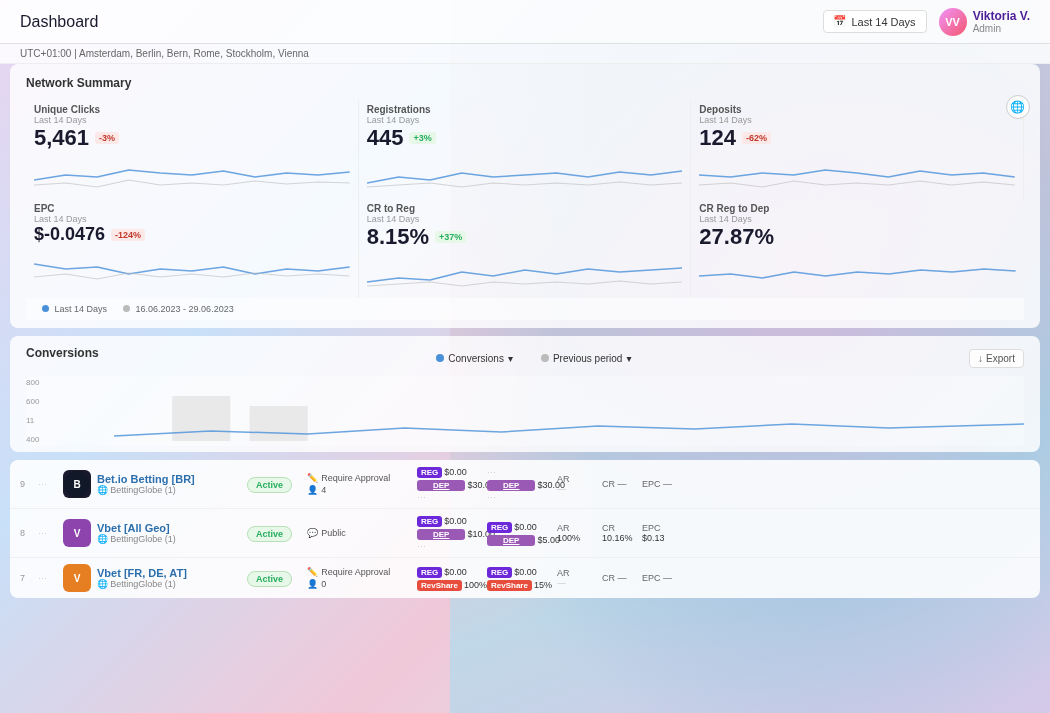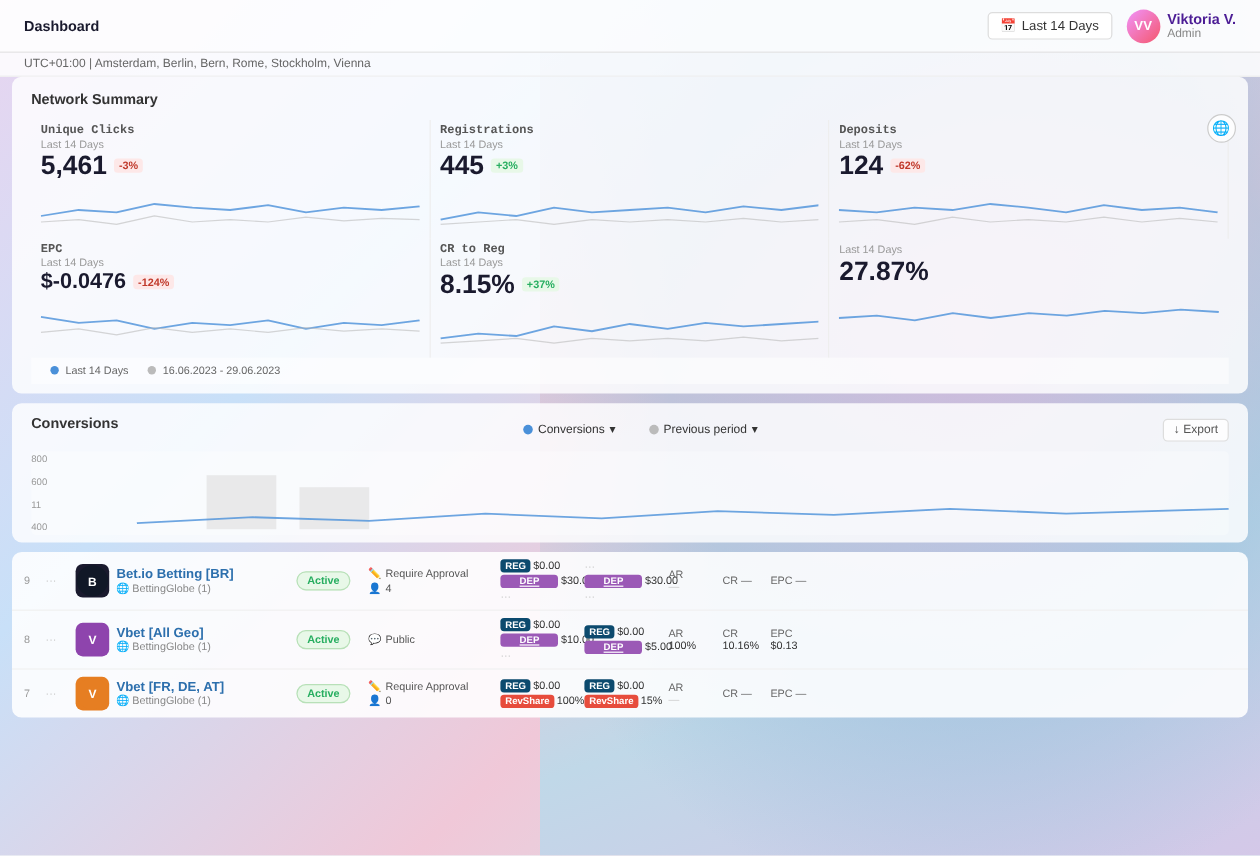--- a/index.html
+++ b/index.html
@@ -56,22 +56,22 @@
       height: 44px;
     }
 
     .header-left {
       display: flex;
       align-items: center;
       gap: 8px;
     }
 
     .page-title {
-      font-size: 12px;
-      font-weight: 700;
+      font-size: 16px;
+      font-weight: 400;
       color: #1a1a2e;
     }
 
     .header-right {
       display: flex;
       align-items: center;
       gap: 12px;
     }
 
     .user-profile {
@@ -140,21 +140,20 @@
     .metric-card {
       padding: 4px 8px;
       border-right: 1px solid #eee;
     }
     .metric-card:last-child { border-right: none; }
 
     .metric-label {
       font-size: 10px;
       font-weight: 600;
       color: #555;
-      font-family: Liberation Mono, monospace;
     }
 
     .metric-period {
       font-size: 9px;
       color: #999;
     }
 
     .metric-value {
       font-size: 22px;
       font-weight: 700;
@@ -357,21 +356,21 @@
       gap: 3px;
     }
 
     .reg-dep-cell {
       display: flex;
       flex-direction: column;
       gap: 2px;
     }
 
     .reg-tag {
-      background: #0c4a6e;
+      background: #6d28d9;
       color: white;
       border-radius: 3px;
       padding: 1px 4px;
       font-size: 8px;
       font-weight: 700;
     }
 
     .dep-tag {
       background: #9b59b6;
       color: white;
@@ -529,20 +528,21 @@
         </div>
         <div class="mini-chart">
           <svg viewBox="0 0 200 40" preserveAspectRatio="none">
             <polyline points="0,28 20,24 40,26 60,18 80,22 100,16 120,20 140,15 160,18 180,16 200,14" fill="none" stroke="#4a90d9" stroke-width="1.5" opacity="0.8"></polyline>
             <polyline points="0,32 20,30 40,28 60,32 80,28 100,30 120,28 140,30 160,27 180,30 200,28" fill="none" stroke="#bbb" stroke-width="1" opacity="0.6"></polyline>
           </svg>
         </div>
       </div>
 
       <div class="metric-card">
+        <div class="metric-label">CR Reg to Dep</div>
         <div class="metric-period">Last 14 Days</div>
         <div class="metric-value">
           <span>27.87%</span>
         </div>
         <div class="mini-chart">
           <svg viewBox="0 0 200 40" preserveAspectRatio="none">
             <polyline points="0,22 20,20 40,24 60,18 80,22 100,18 120,20 140,16 160,18 180,15 200,17" fill="none" stroke="#4a90d9" stroke-width="1.5" opacity="0.8"></polyline>
           </svg>
         </div>
       </div>

